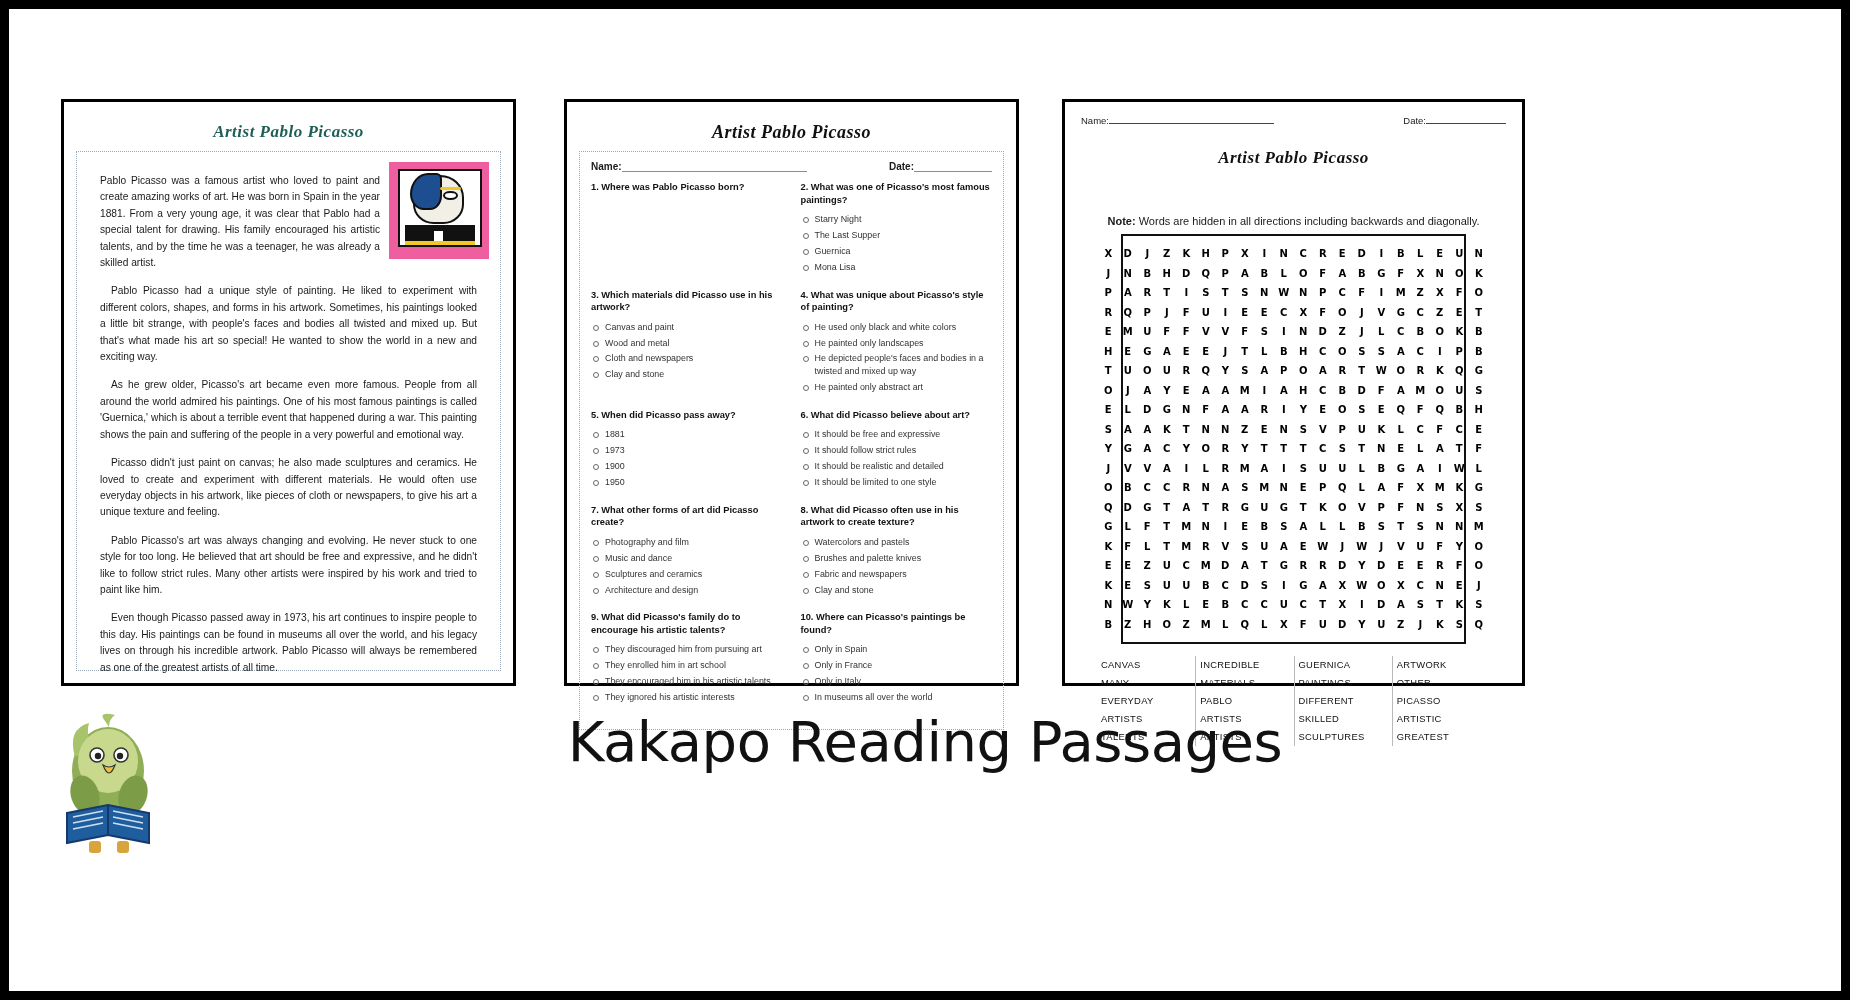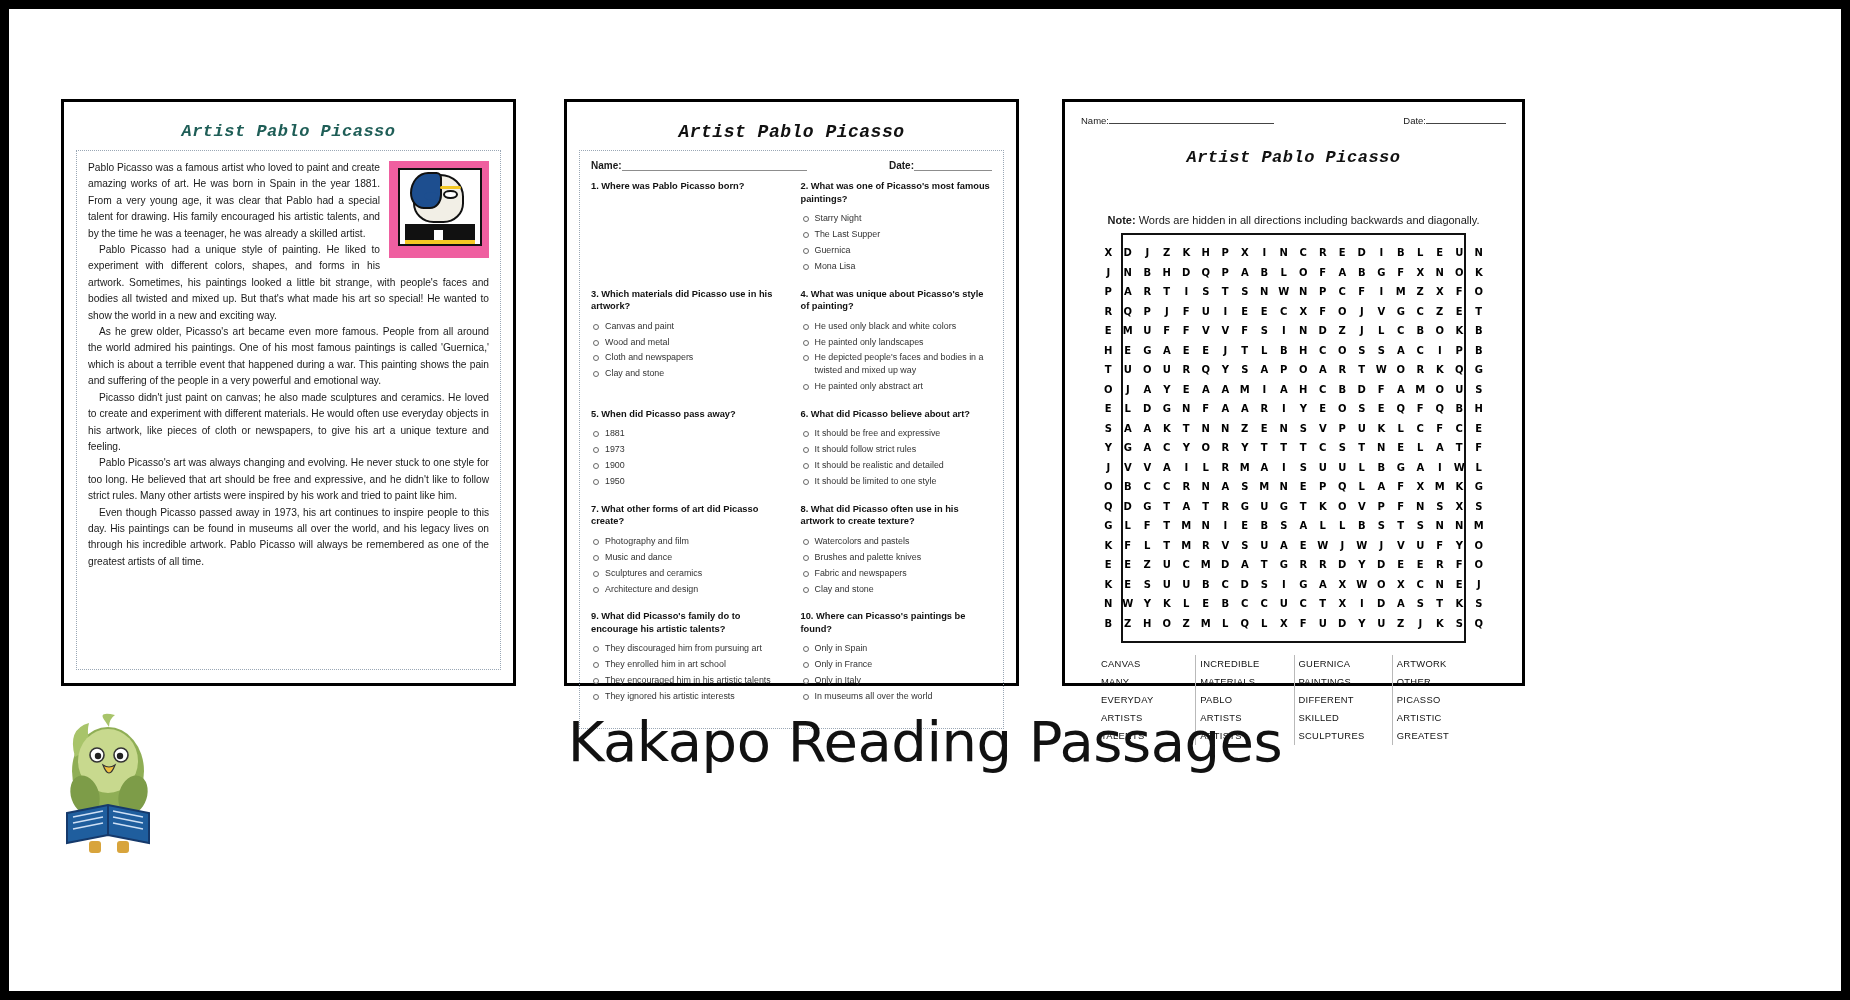--- a/index.html
+++ b/index.html
@@ -23,21 +23,21 @@
     border: 3px solid #000000;
   }
   #page-passage { left: 52px;  top: 90px;  width: 455px; height: 587px; }
   #page-quiz    { left: 555px; top: 90px;  width: 455px; height: 587px; }
   #page-search  { left: 1053px;top: 90px;  width: 463px; height: 587px; }
 
   .page-inner { position: absolute; inset: 0; padding: 10px 12px; }
 
   
   .script-title {
-    font-family: Liberation Mono, monospace;
+    font-family: Liberation Serif, serif;
     font-style: italic;
     font-weight: bold;
     text-align: center;
     letter-spacing: .5px;
   }
   #passage-title {
     color: #1f5e57;
     font-size: 17px;
     margin-top: 10px;
     margin-bottom: 9px;
@@ -61,21 +61,21 @@
     padding: 9px 11px 10px 11px;
   }
   #passage-body { height: 520px; position: relative; }
   .passage-text {
     font-size: 10.2px;
     line-height: 16.4px;
     color: #1a1a1a;
     text-align: justify;
     text-justify: inter-word;
   }
-  .passage-text p { text-indent: 11px; margin: 0; }
+  .passage-text p { text-indent: 11px; margin: 12px; }
   .passage-text p:first-child { text-indent: 0; }
   .pic-float {
     float: right;
     width: 100px; height: 97px;
     margin: 1px 0 3px 9px;
     position: relative;
   }
   
   .pic-frame { position: absolute; inset: 0; background: #ef5fa0; }
   .pic-inner { position: absolute; left: 9px; top: 7px; right: 7px; bottom: 12px; background: #ffffff; border: 2px solid #111; overflow: hidden; }

